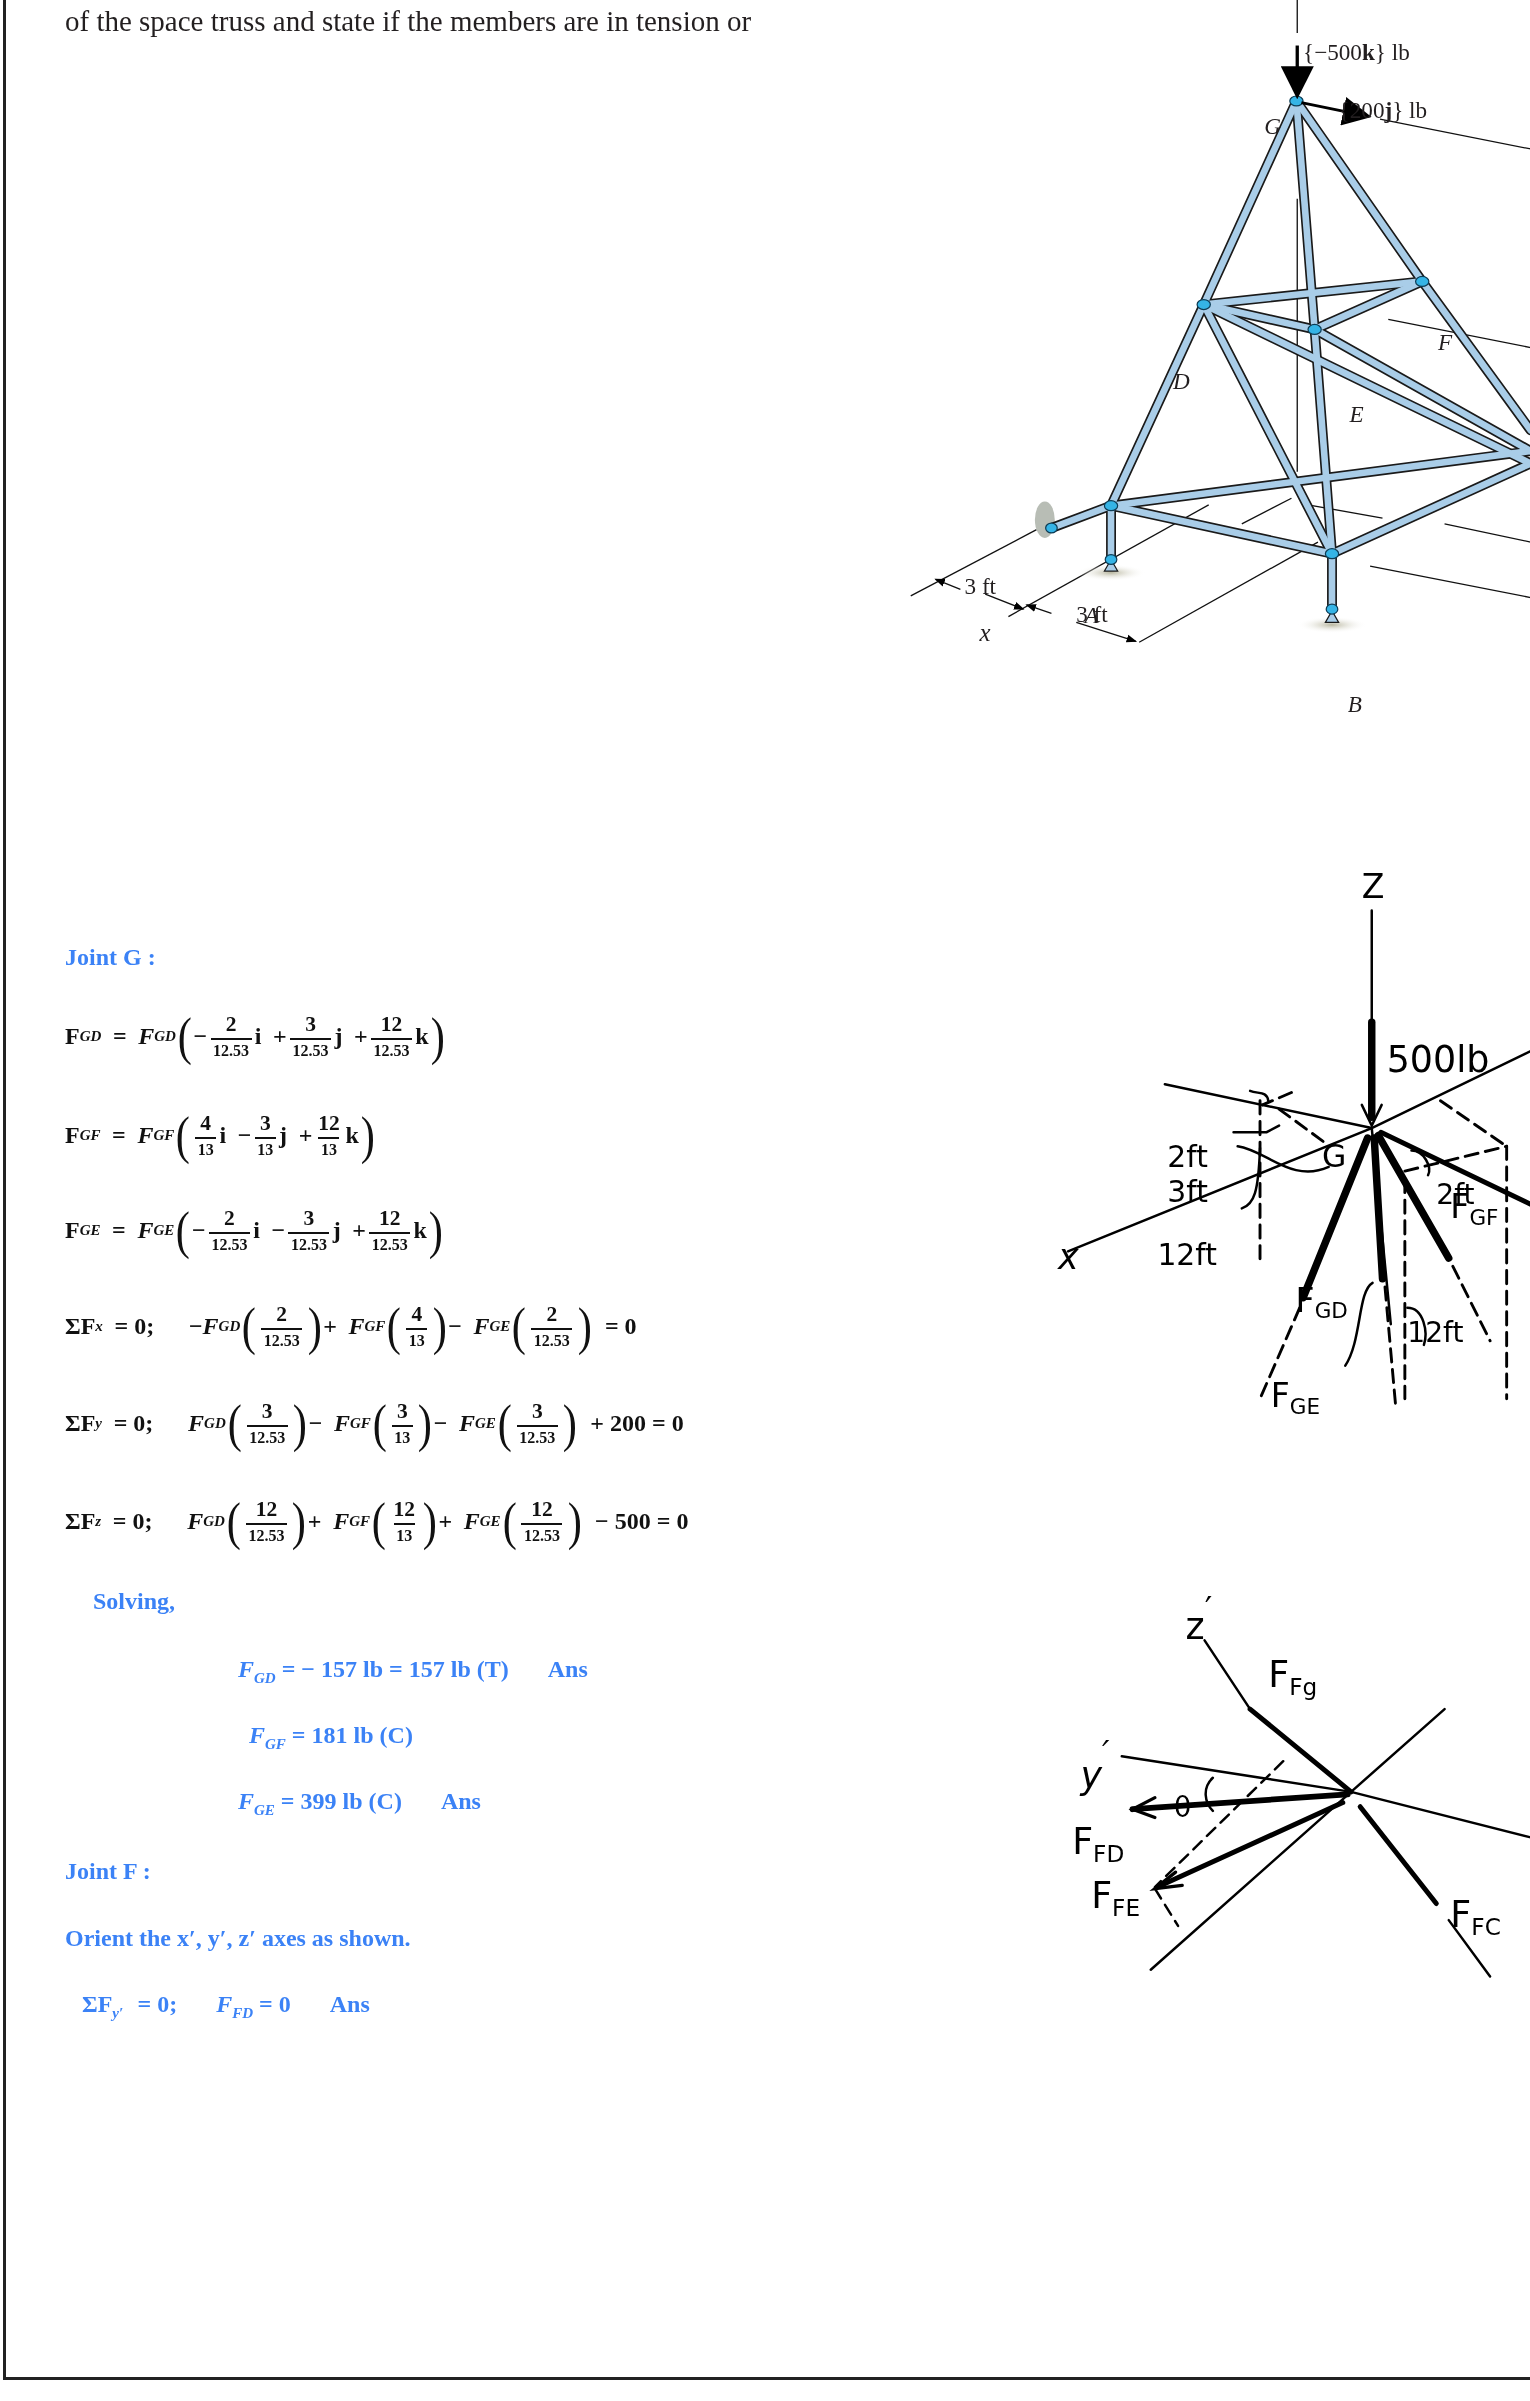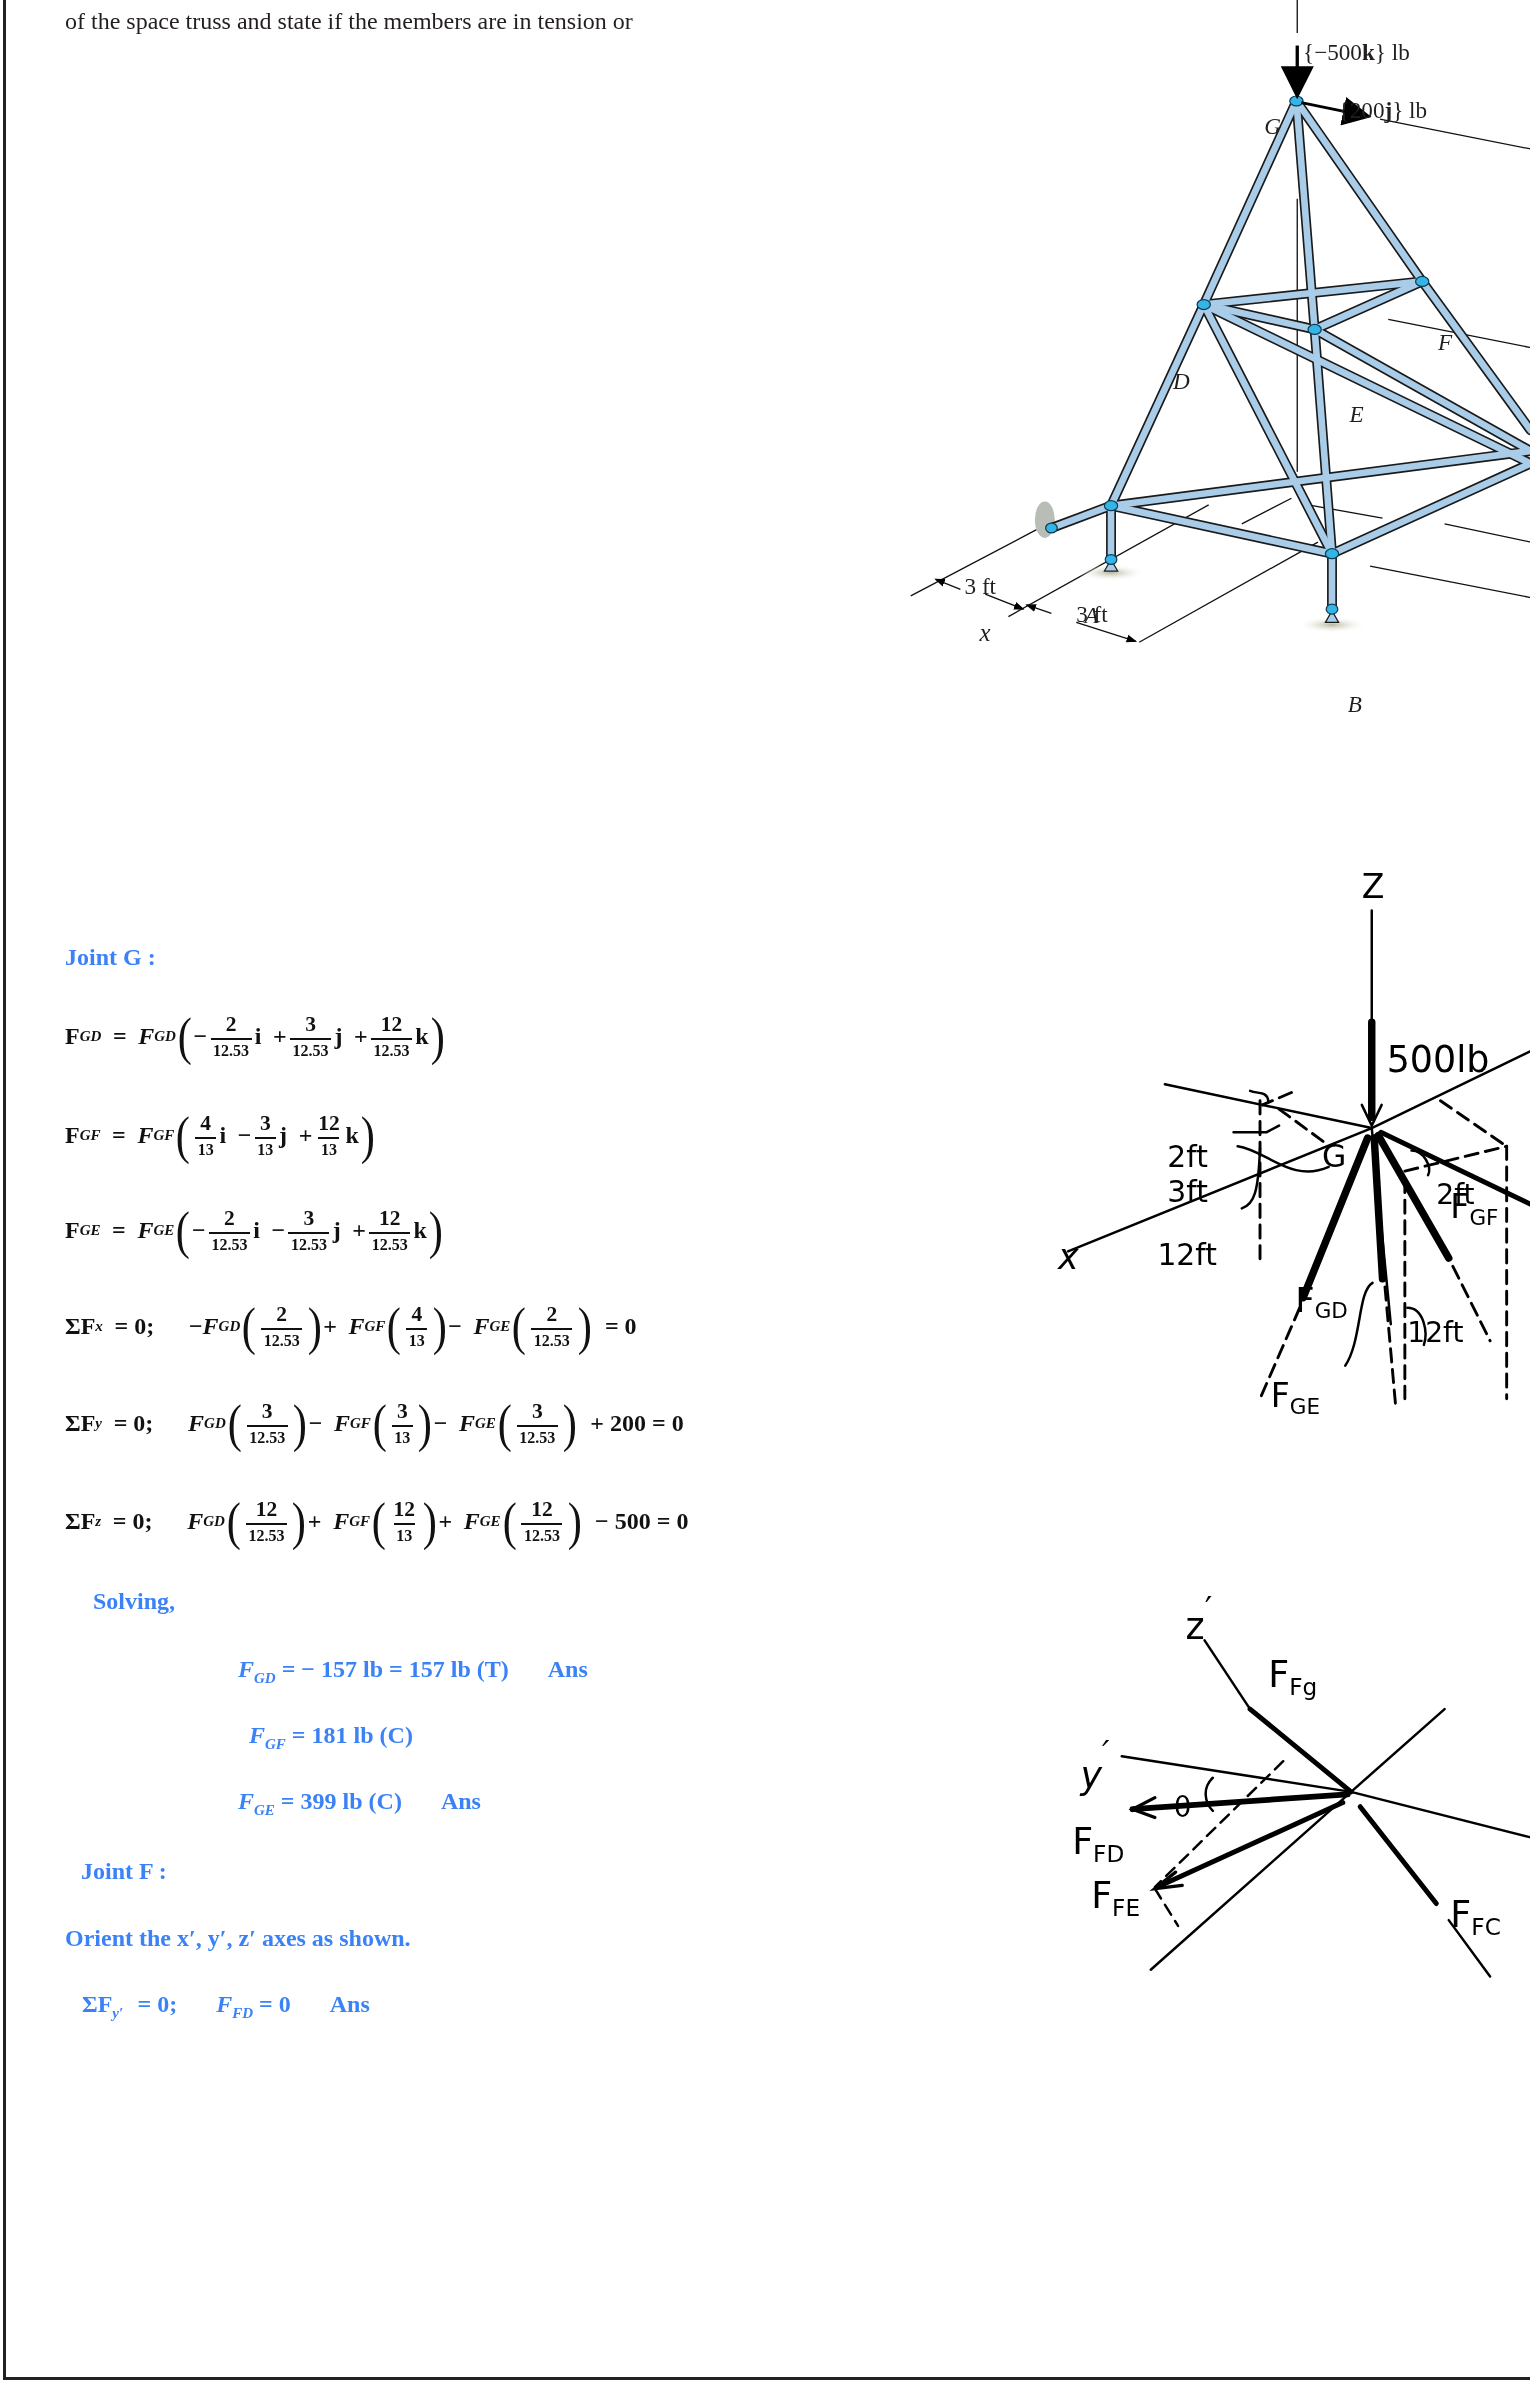--- a/index.html
+++ b/index.html
@@ -1,19 +1,19 @@
 <!DOCTYPE html>
 <html style="font-size:13.2px"><head>
 <meta charset="utf-8">
 <style>
   html, body { margin:0; padding:0; background:#ffffff; }
   body { width:1531px; height:2401px; position:relative; overflow:hidden; }
   .frame-left { position:absolute; left:2.5px; top:0; width:3.3px; height:2380px; background:#222; }
   .frame-bottom { position:absolute; left:2.5px; top:2377px; width:1528px; height:3.3px; background:#222; }
-  .problem { position:absolute; left:65px; top:3.3px; width:836px; font-family:"Liberation Serif", "DejaVu Serif", serif; font-size:24px; line-height:37px; color:#231f20; }
+  .problem { position:absolute; left:65px; top:3.3px; width:836px; font-family:"Liberation Serif", "DejaVu Serif", serif; font-size:29px; line-height:37px; color:#231f20; }
   .sol { position:absolute; font-family:"Liberation Serif", "DejaVu Serif", serif; font-weight:bold; color:#3b82f6; font-size:24px; white-space:nowrap; }
   .eq { position:absolute; left:65px; display:flex; align-items:center; font-family:"Liberation Serif", "DejaVu Serif", serif; font-weight:bold; color:#111; font-size:24px; white-space:nowrap; }
   .eq .it { font-style:italic; }
   .eq sub { font-size:15px; font-style:italic; vertical-align:-5px; }
   .frac { display:inline-flex; flex-direction:column; align-items:center; margin:0 3.3px; line-height:1; }
   .frac .num { padding:0 2.5px 2.5px; font-size:21.5px; }
   .frac .den { border-top:2.5px solid #111; padding:2.5px 2.5px 0; font-size:16px; }
   .paren { font-size:53px; font-weight:normal; line-height:1; transform:scaleX(0.8); display:inline-block; }
   .gap { display:inline-block; width:11.6px; }
   svg { position:absolute; left:0; top:0; }
@@ -455,21 +455,21 @@
 <div class="sol" style="left:238px; top:1722px;margin-left:11px;">
   <span style="font-style:italic">F</span><sub style="font-size:15px;font-style:italic">GF</sub>
   <span>= 181 lb (C)</span>
 </div>
 <div class="sol" style="left:238px; top:1788px;">
   <span style="font-style:italic">F</span><sub style="font-size:15px;font-style:italic">GE</sub>
   <span>= 399 lb (C)</span>
   <span style="margin-left:33px">Ans</span>
 </div>
 
-<div class="sol" style="left:65px; top:1858px;margin-left:16px;">Joint F :</div>
+<div class="sol" style="left:65px; top:1858px;">Joint F :</div>
 <div class="sol" style="left:65px; top:1925px;text-align:center;">Orient the x′, y′, z′ axes as shown.</div>
 <div class="sol" style="left:82px; top:1991px;">
   <span>ΣF</span><sub style="font-size:15px;font-style:italic">y′</sub>
   <span style="margin-left:8.3px">= 0;</span>
   <span style="margin-left:33px;font-style:italic">F</span><sub style="font-size:15px;font-style:italic">FD</sub>
   <span>= 0</span>
   <span style="margin-left:33px">Ans</span>
 </div>
 
 

